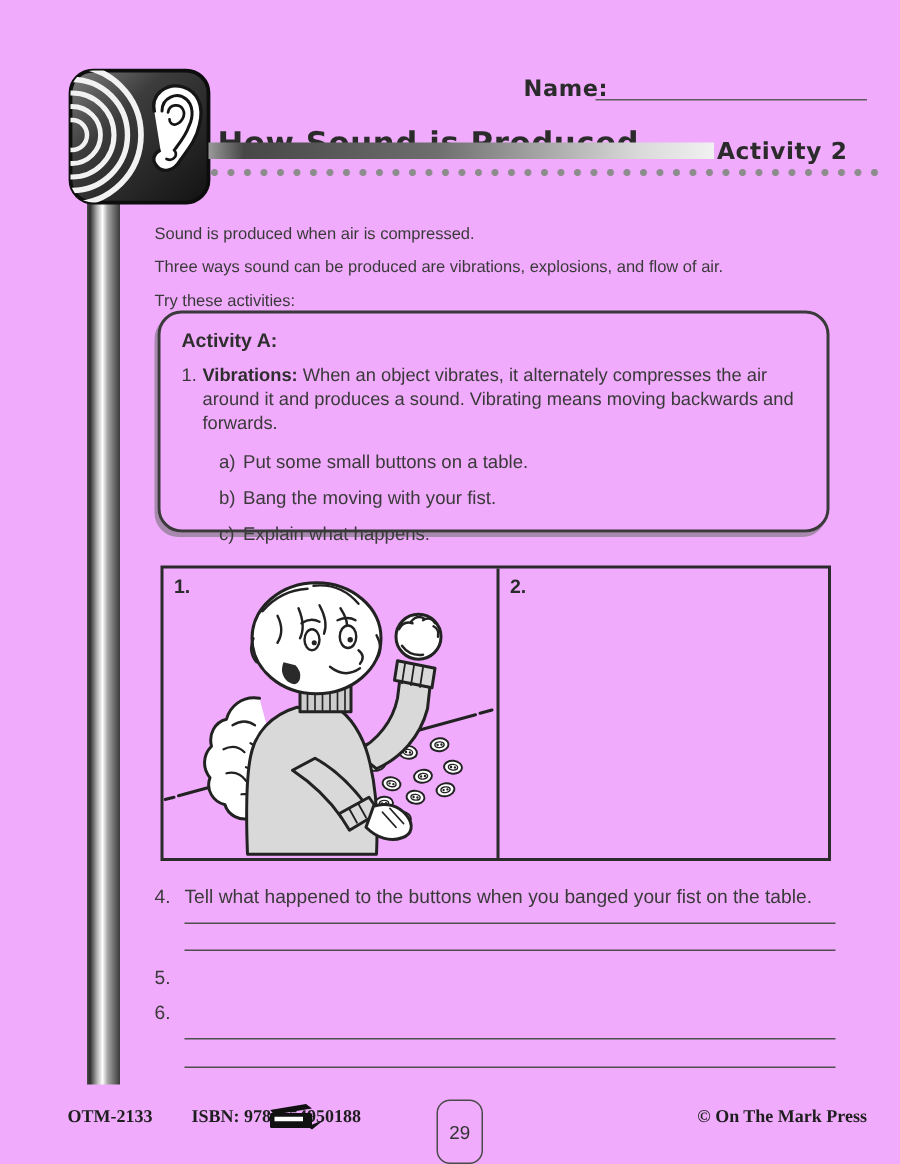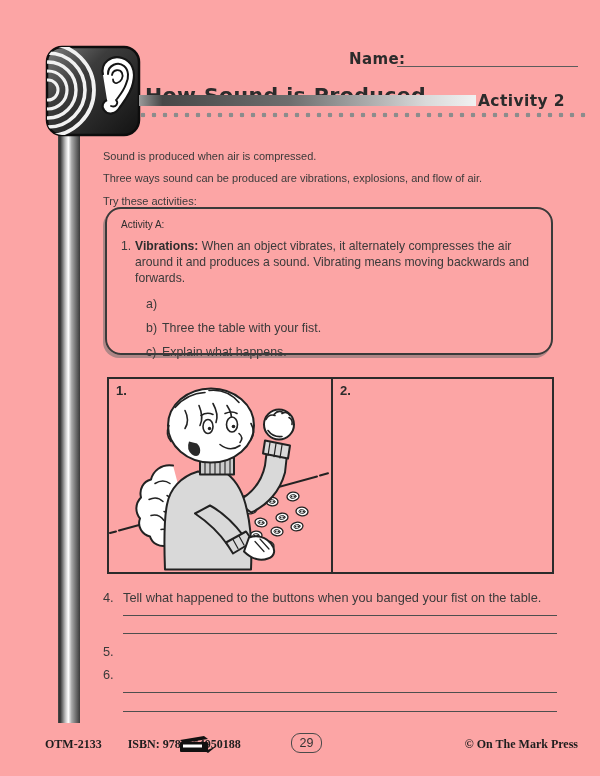--- a/index.html
+++ b/index.html
@@ -1,17 +1,17 @@
 <!DOCTYPE html>
 <html><head>
 <meta charset="utf-8">
 <style>
   html,body { margin:0; padding:0; background:#fff; }
   .page {
-    position:relative; width:600px; height:776px; background:#fca5a5;
+    position:relative; width:600px; height:776px; background:#f0abfc;
     font-family:"Liberation Sans", sans-serif; color:#333; overflow:hidden;
   }
   
   .pole {
     position:absolute; left:58px; top:128px; width:22px; height:595px;
     background:linear-gradient(90deg,#4a4a4a 0%,#2e2e2e 9%,#b9b9b9 32%,#ffffff 47%,#a8a8a8 62%,#6d6d6d 82%,#3a3a3a 100%);
   }
   .logo { position:absolute; left:45px; top:45px; width:96px; height:92px; }
   .name-label {
     position:absolute; left:349px; top:50px;
@@ -39,21 +39,21 @@
   }
   .intro { position:absolute; left:103px; font-size:11px; color:#3a3a3a; white-space:nowrap; }
   #intro1 { top:139px; } #intro2 { top:161px; } #intro3 { top:184px; }
 
   .activity-box {
     position:absolute; left:105px; top:207px; width:448px; height:148px;
     border:2.5px solid #3a3a3a; border-radius:16px;
     box-shadow:-2px 3px 0 rgba(110,110,110,.55);
     box-sizing:border-box; padding:10px 4px 0 14px;
   }
-  .ab-title { font-weight:400; font-size:10px; color:#2e2e2e; }
+  .ab-title { font-weight:700; font-size:13px; color:#2e2e2e; }
   .ab-item { display:flex; margin-top:9px; font-size:12.2px; line-height:1.3; color:#3a3a3a; }
   .ab-num { width:14px; flex:none; }
   .ab-text { width:414px; }
   .ab-term { font-weight:700; color:#2e2e2e; }
   .ab-step { display:flex; margin:10px 0 0 25px; font-size:12.4px; color:#3a3a3a; }
   .ab-step-label { width:16px; flex:none; }
 
   .boxes { position:absolute; left:107px; top:377px; width:447px; height:197px; border:2.5px solid #2b2b2b; box-sizing:border-box; display:flex; }
   .box1 { width:222px; flex:none; border-right:2.5px solid #2b2b2b; position:relative; }
   .box2 { flex:1; position:relative; }
@@ -65,21 +65,21 @@
   #q4 { top:590px; } #q5 { top:644px; } #q6 { top:667px; }
   .ans { position:absolute; left:123px; width:434px; border-bottom:1.6px solid #4e4e4e; }
   #ans1 { top:615px; } #ans2 { top:633px; } #ans3 { top:692px; } #ans4 { top:711px; }
 
   .footer-left {
     position:absolute; left:45px; top:737px; display:flex; gap:26px;
     font-family:"Liberation Serif", serif; font-weight:700; font-size:12px; color:#1e1e1e;
   }
   .press-icon { position:absolute; left:177px; top:733px; width:40px; height:22px; }
   .page-badge {
-    position:absolute; left:291px; top:733px; width:31px; height:20px;
+    position:absolute; left:291px; top:733px; width:31px; height:43px;
     border:1.6px solid #4a4a4a; border-radius:9px; box-sizing:border-box;
     display:flex; align-items:center; justify-content:center;
     font-size:12.5px; color:#333;
   }
   .footer-copy {
     position:absolute; right:22px; top:737px;
     font-family:"Liberation Serif", serif; font-weight:700; font-size:12px; color:#1e1e1e;text-align:center;
   }
 </style>
 </head>
@@ -129,24 +129,25 @@
   <p class="intro" id="intro3">Try these activities:</p>
 
   <div class="activity-box">
     <div class="ab-title">Activity A:</div>
     <div class="ab-item">
       <span class="ab-num">1.</span>
       <span class="ab-text"><b class="ab-term">Vibrations:</b> <span>When an object vibrates, it alternately compresses the air around it and produces a sound. Vibrating means moving backwards and forwards.</span></span>
     </div>
     <div class="ab-step">
       <span class="ab-step-label">a)</span>
+      <span>Put some small buttons on a table.</span>
     </div>
     <div class="ab-step">
       <span class="ab-step-label">b)</span>
-      <span>Three the table with your fist.</span>
+      <span>Bang the moving with your fist.</span>
     </div>
     <div class="ab-step">
       <span class="ab-step-label">c)</span>
       <span>Explain what happens.</span>
     </div>
   </div>
 
   <div class="boxes">
     <div class="box1">
       <span class="box-label">1.</span>

